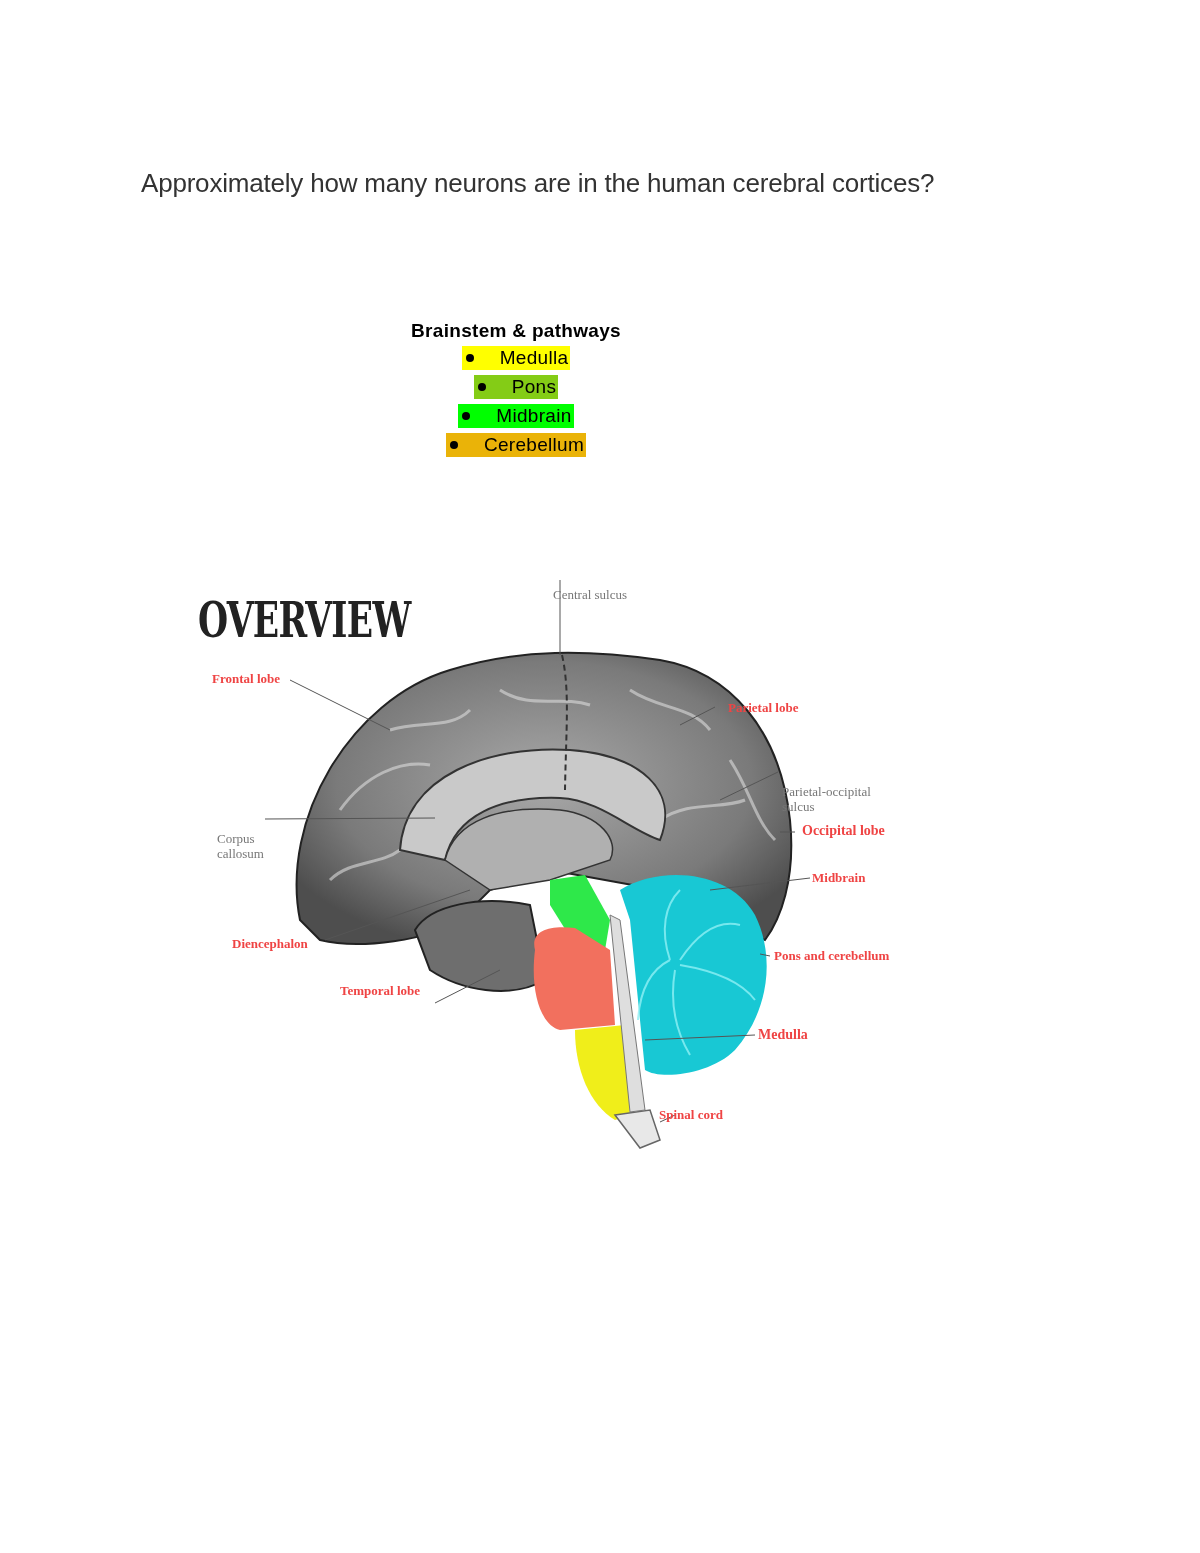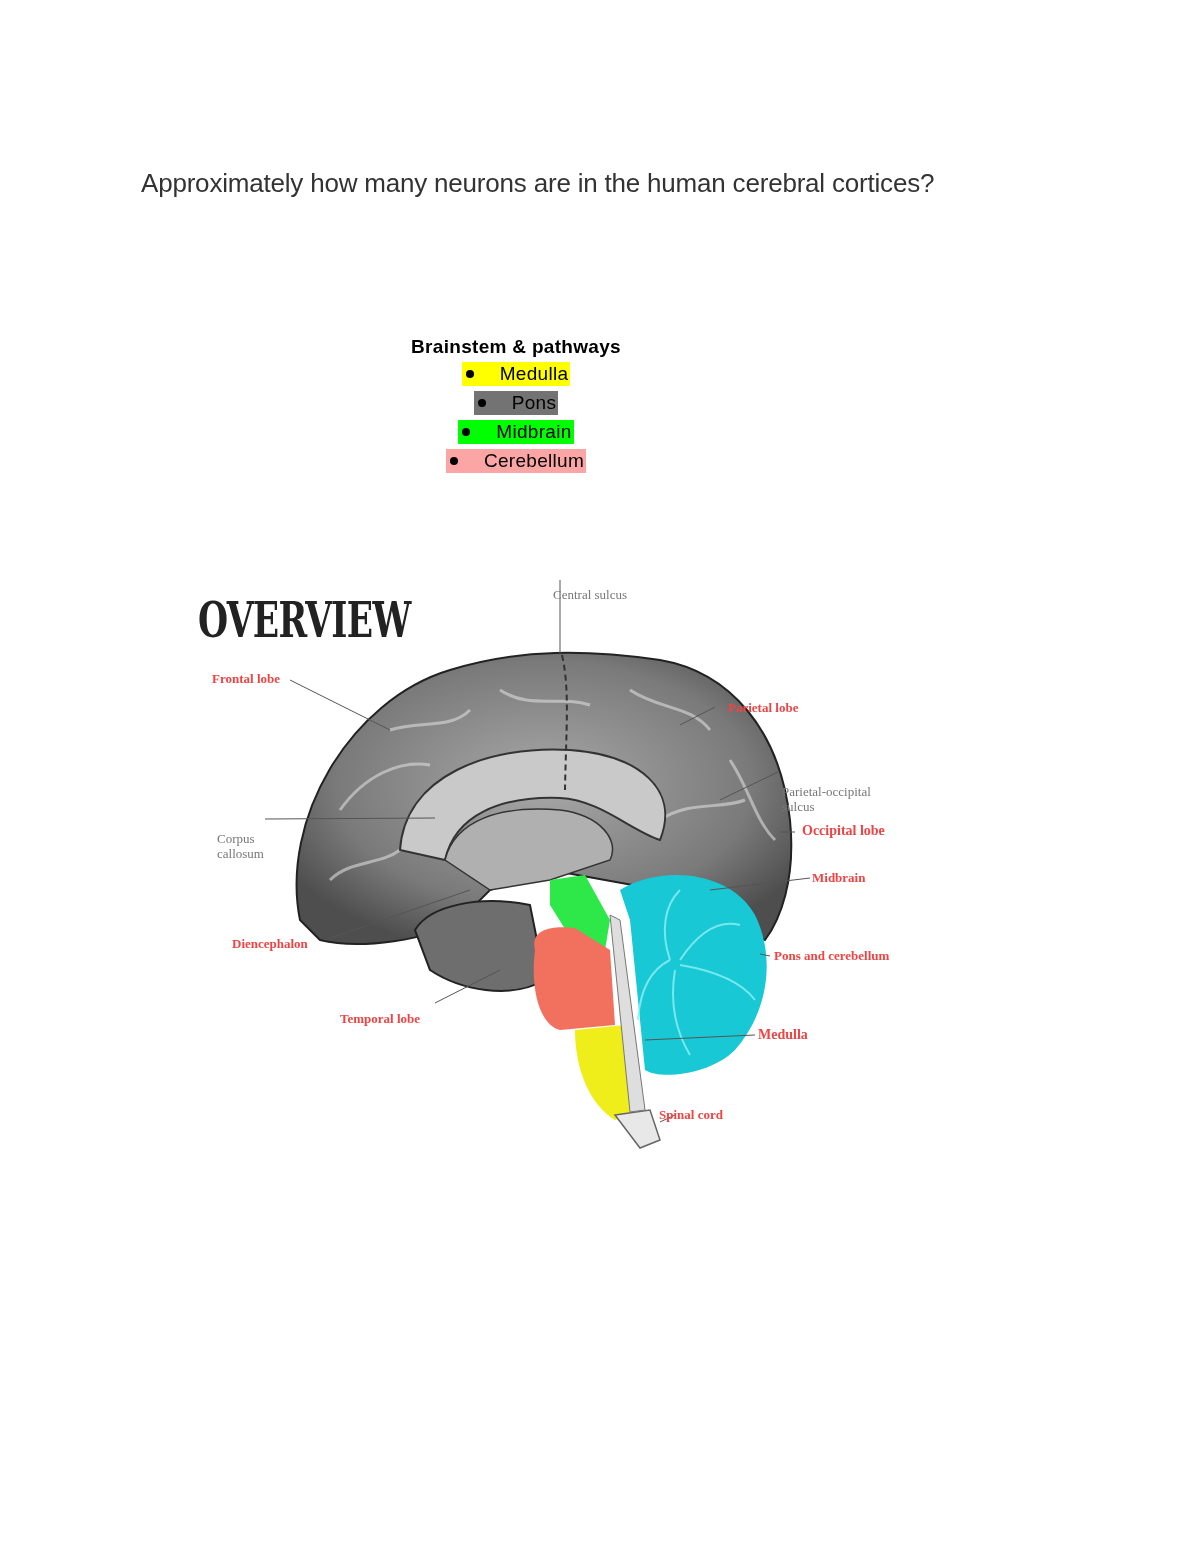--- a/index.html
+++ b/index.html
@@ -1,20 +1,20 @@
 <!DOCTYPE html>
 <html><head>
 <meta charset="utf-8">
 <style>
   html, body { margin: 0; padding: 0; background: #ffffff; }
   body { width: 1200px; height: 1553px; position: relative; overflow: hidden;
          font-family: "Liberation Sans", sans-serif; color: #222; }
   .question { position: absolute; left: 141px; top: 168px; font-size: 26px;
               color: #333; letter-spacing: -0.2px; white-space: nowrap; }
-  .section { position: absolute; left: 0; top: 334px; width: 1032px; text-align: center; }
+  .section { position: absolute; left: 0; top: 318px; width: 1032px; text-align: center; }
   .section-title { font-size: 19px; font-weight: bold; color: #000; height: 28px; line-height: 26px; letter-spacing: 0.3px; }
   .section-sub { font-size: 19px; color: #222; height: 28px; line-height: 26px; }
   .bullet-row { height: 29px; display: flex; justify-content: center; }
   .bullet { display: inline-flex; align-items: center; height: 24px; font-size: 19px;
             color: #000; padding: 0 2px 0 4px; letter-spacing: 0.3px; }
   .bullet .dot { width: 8px; height: 8px; border-radius: 50%; background: #000;
                  display: inline-block; margin-right: 26px; }
   .figure { position: absolute; left: 190px; top: 560px; width: 730px; height: 600px; }
   .fig-label { position: absolute; font-family: "Liberation Serif", "DejaVu Serif", serif;
                font-size: 13px; color: #333; white-space: nowrap; line-height: 14px; }
@@ -31,33 +31,33 @@
 
 <div class="section">
   <div class="section-title">Brainstem &amp; pathways</div>
   <div class="bullet-row">
       <span class="bullet" style="background:#ffff00">
         <span class="dot"></span>
         <span>Medulla</span>
       </span>
     </div>
   <div class="bullet-row">
-      <span class="bullet" style="background:#737373">
+      <span class="bullet" style="background:#84cc16">
         <span class="dot"></span>
         <span>Pons</span>
       </span>
     </div>
   <div class="bullet-row">
       <span class="bullet" style="background:#00ff00">
         <span class="dot"></span>
         <span>Midbrain</span>
       </span>
     </div>
   <div class="bullet-row">
-      <span class="bullet" style="background:#fca5a5">
+      <span class="bullet" style="background:#eab308">
         <span class="dot"></span>
         <span>Cerebellum</span>
       </span>
     </div>
 </div>
 
 <div class="figure">
   <div class="overview">OVERVIEW</div>
 
   <svg width="730" height="600" viewBox="0 0 730 600" style="position:absolute;left:0;top:0;">
@@ -127,16 +127,16 @@
   <span class="fig-label bold" style="left:22px;top:112px;">Frontal lobe</span>
   <span class="fig-label bold" style="left:538px;top:141px;">Parietal lobe</span>
   <span class="fig-label light" style="left:592px;top:205px;">Parietal-occipital</span>
   <span class="fig-label light" style="left:592px;top:220px;">sulcus</span>
   <span class="fig-label light" style="left:27px;top:252px;">Corpus</span>
   <span class="fig-label light" style="left:27px;top:267px;">callosum</span>
   <span class="fig-label bold" style="left:612px;top:264px;font-size:14px;">Occipital lobe</span>
   <span class="fig-label bold" style="left:622px;top:311px;">Midbrain</span>
   <span class="fig-label bold" style="left:42px;top:377px;">Diencephalon</span>
   <span class="fig-label bold" style="left:584px;top:389px;">Pons and cerebellum</span>
-  <span class="fig-label bold" style="left:150px;top:452px;">Temporal lobe</span>
+  <span class="fig-label bold" style="left:150px;top:424px;">Temporal lobe</span>
   <span class="fig-label bold" style="left:568px;top:468px;font-size:14px;">Medulla</span>
   <span class="fig-label bold" style="left:469px;top:548px;">Spinal cord</span>
 </div>
 
 </body></html>

